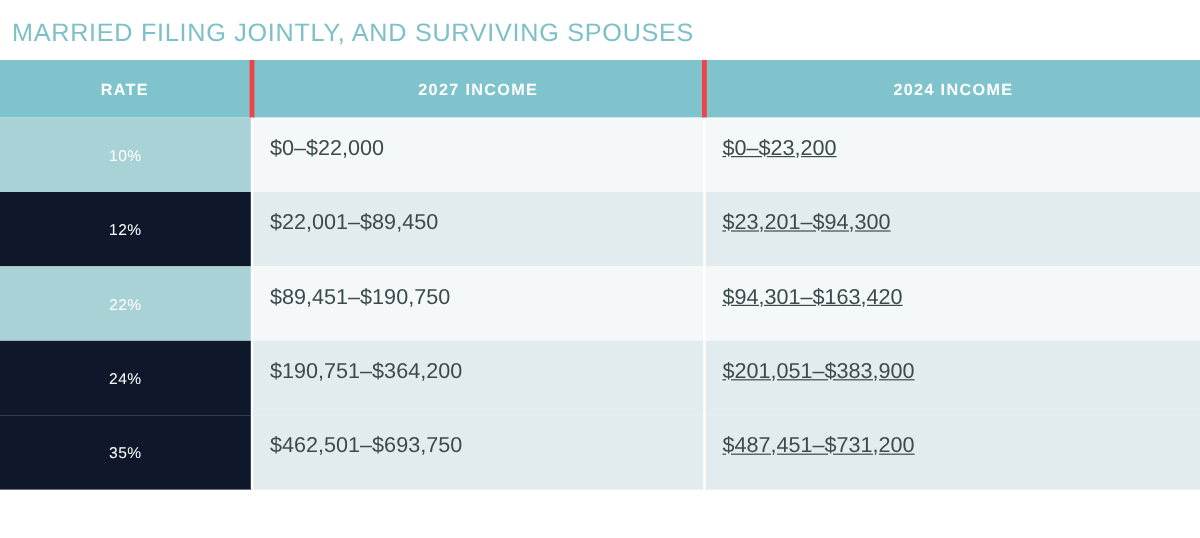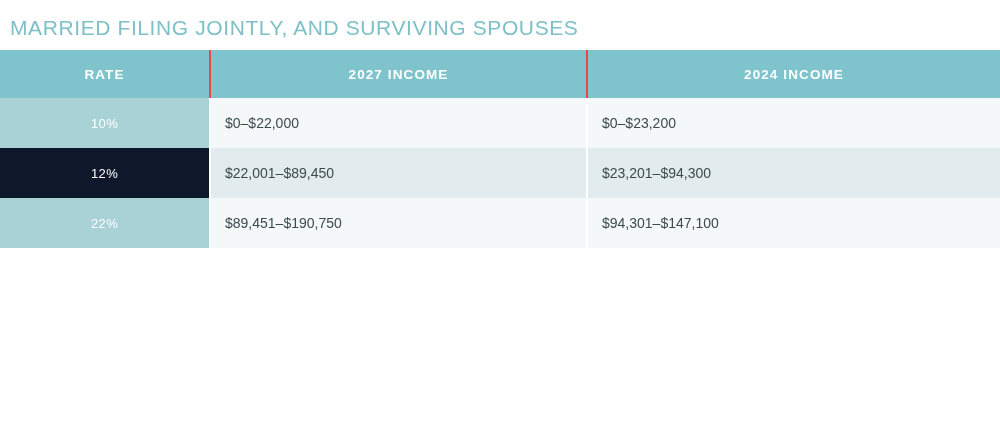--- a/index.html
+++ b/index.html
@@ -39,33 +39,33 @@
 
   thead th {
     background: #7fc3cc;
     color: #ffffff;
     font-size: 13.5px;
     letter-spacing: 1.1px;
     font-weight: 700;
     height: 48px;
     padding: 0;
     text-align: center;
-    border-right: 2px solid #ef4444;
+    border-right: 4px solid #ef4444;
   }
   thead th:last-child { border-right: none; margin-top: 12px; }
 
   tbody td {
     height: 50px;
-    padding: 0 0 0 14px;
-    font-size: 14px;
+    padding: 0 0 12px 14px;
+    font-size: 18px;
     color: #3d4a4d;
     border-right: 2px solid #ffffff;
     vertical-align: middle;
   }
-  tbody td:last-child { border-right: none; }
+  tbody td:last-child { border-right: none; text-decoration: underline; }
 
   tbody td.rate {
     text-align: center;
     padding: 0;
     color: #ffffff;
     font-size: 13px;
     letter-spacing: 0.4px;
   }
   tbody tr.odd td.rate { background: #a9d2d7; }
   tbody tr.even td.rate { background: #0f172a; }
@@ -99,18 +99,28 @@
         <td class="val">$0–$23,200</td>
       </tr>
       <tr class="even">
         <td class="rate">12%</td>
         <td class="val">$22,001–$89,450</td>
         <td class="val">$23,201–$94,300</td>
       </tr>
       <tr class="odd">
         <td class="rate">22%</td>
         <td class="val">$89,451–$190,750</td>
-        <td class="val">$94,301–$147,100</td>
+        <td class="val">$94,301–$163,420</td>
+      </tr>
+      <tr class="even">
+        <td class="rate">24%</td>
+        <td class="val">$190,751–$364,200</td>
+        <td class="val">$201,051–$383,900</td>
+      </tr>
+      <tr class="even">
+        <td class="rate">35%</td>
+        <td class="val">$462,501–$693,750</td>
+        <td class="val">$487,451–$731,200</td>
       </tr>
     </tbody>
   </table>
 
 </div>
 
 </body></html>

